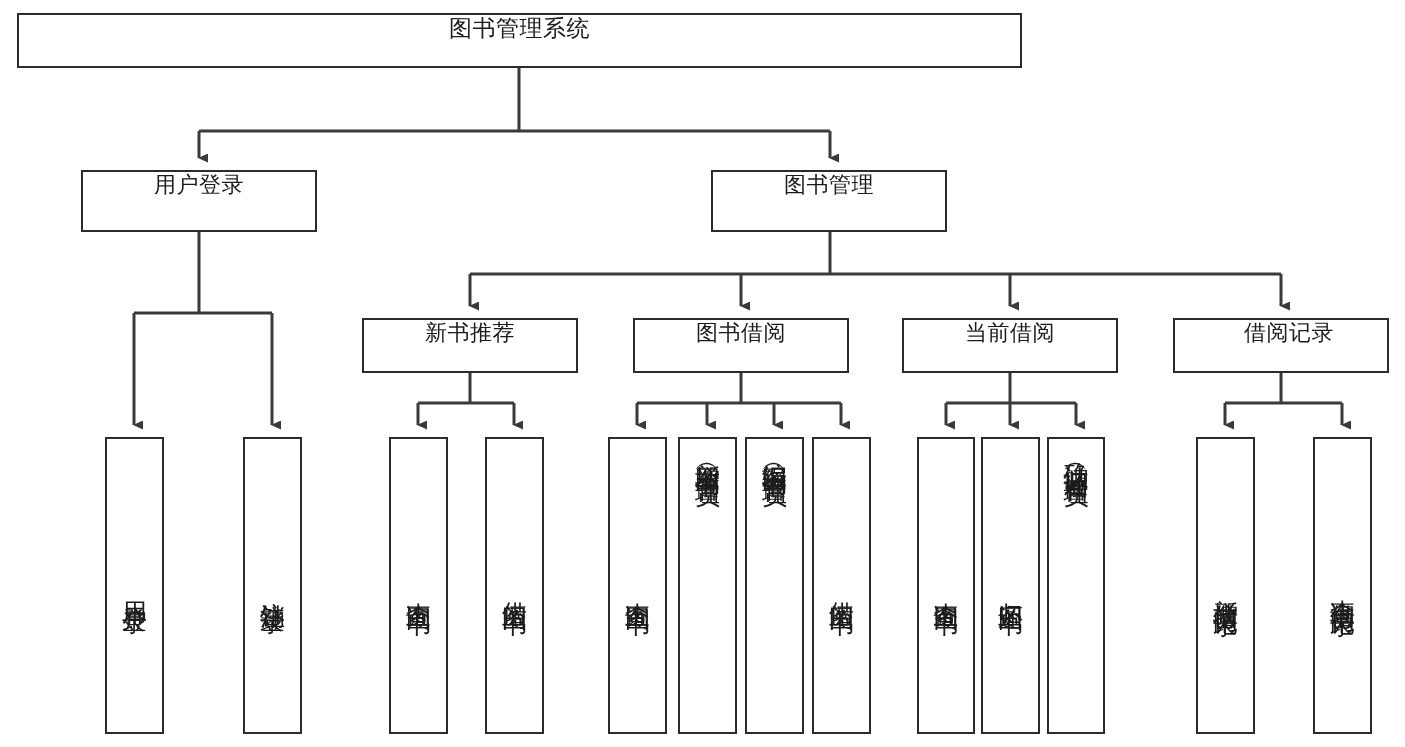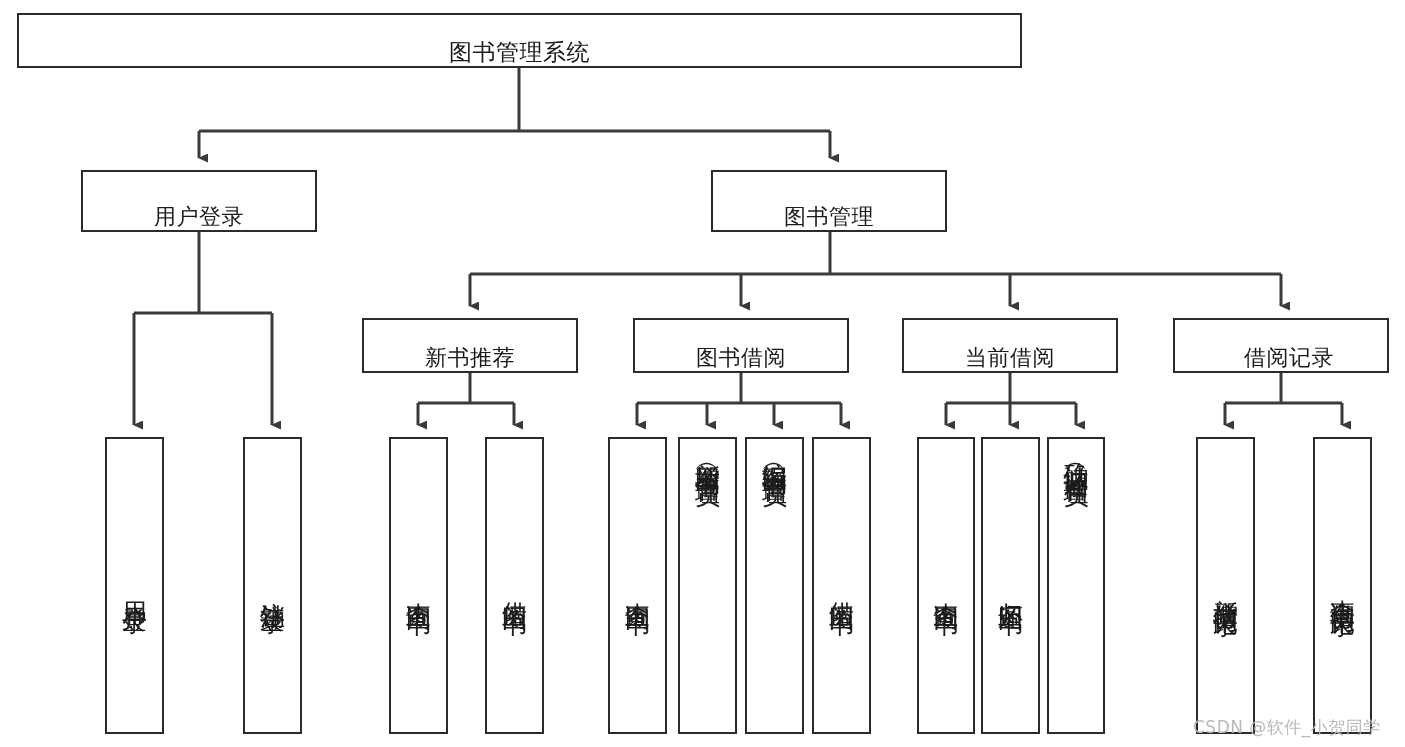--- a/index.html
+++ b/index.html
@@ -27,21 +27,21 @@
     width: 1405px;
     height: 747px;
     pointer-events: none;
   }
   .node {
     position: absolute;
     box-sizing: border-box;
     background: #ffffff;
     border: 2px solid #2b2b2b;
     display: flex;
-    align-items: flex-end;
+    align-items: flex-start;
     justify-content: center;
     overflow: hidden;
   }
   .node-label {
     color: #1b1b1b;
     text-align: center;
     line-height: 1.18;
     white-space: nowrap;
     letter-spacing: 0.5px;
   }
@@ -191,15 +191,14 @@
     <span class="node-label">确认归还（管理员）</span>
   </div>
 
   <div class="node vertical centered" style="left:1196px; top:437px; width:59px; height:297px;">
     <span class="node-label">新增借阅记录</span>
   </div>
   <div class="node vertical centered" style="left:1313px; top:437px; width:59px; height:297px;">
     <span class="node-label">查询借阅记录</span>
   </div>
 
-  <div class="watermark" style="left:1193px; top:716px;">CSDN @软件_小贺同学</div>
 
 </div>
 
 </body></html>

